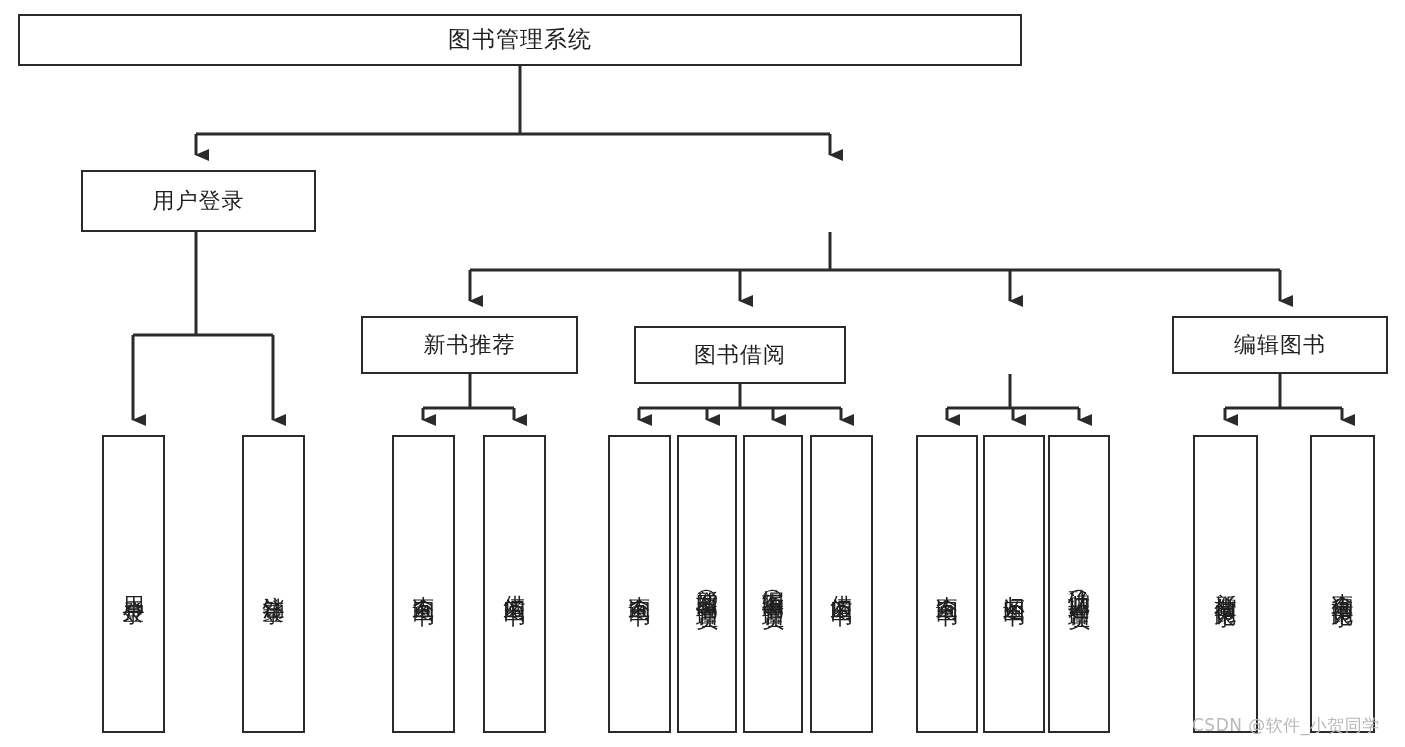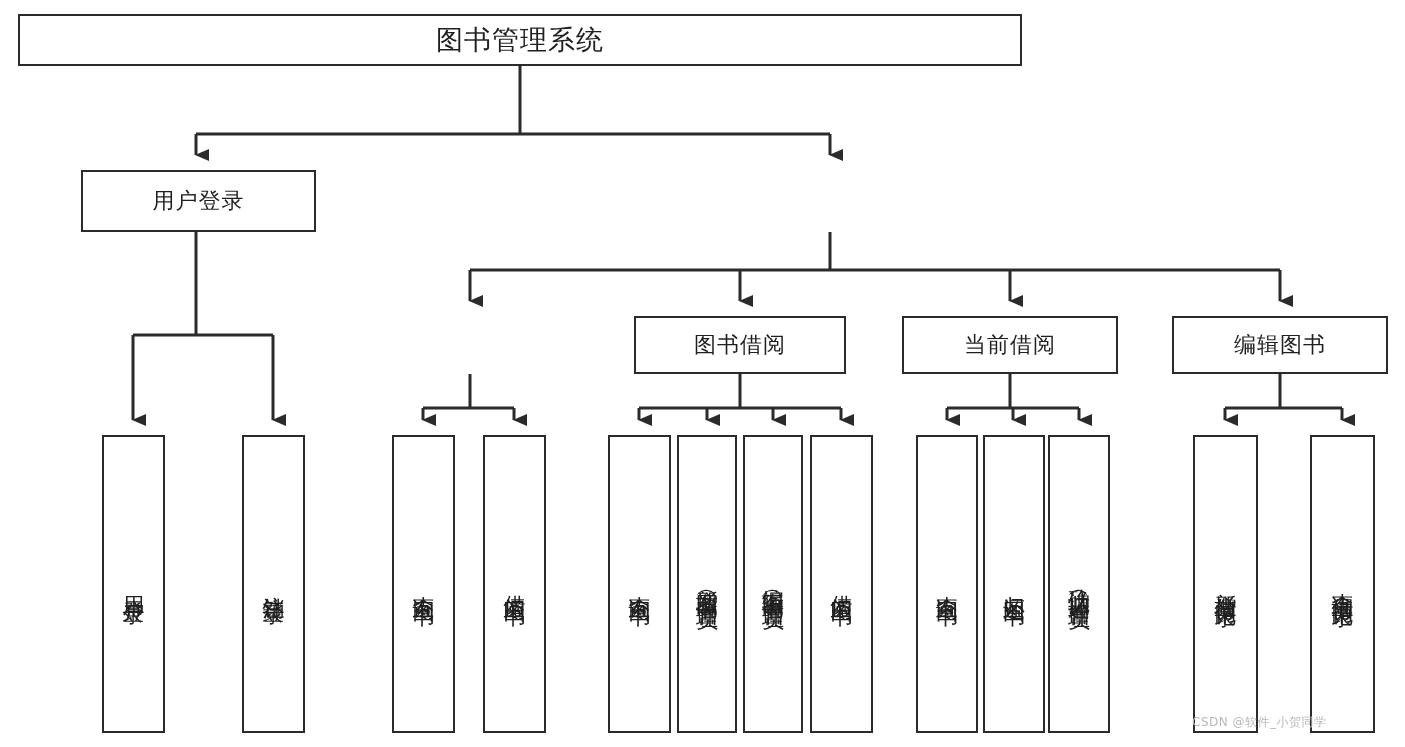--- a/index.html
+++ b/index.html
@@ -34,38 +34,38 @@
     align-items: center;
     justify-content: center;
     text-align: center;
   }
   .node.horizontal {
     font-size: 22px;
     letter-spacing: 1px;
     line-height: 1.2;
   }
   .node.root {
-    font-size: 27px;
+    font-size: 23px;
   }
   .node.vertical {
     writing-mode: vertical-rl;
     text-orientation: upright;
     font-size: 22px;
     letter-spacing: 3px;
     line-height: 1.18;
     padding: 4px 0;
   }
   .node.vertical .vtext {
     writing-mode: vertical-rl;
     text-orientation: upright;
     display: block;
   }
   .watermark {
     position: absolute;
-    font-size: 12px;
+    font-size: 17px;
     color: #b9b9b9;
     letter-spacing: 0.5px;
     white-space: nowrap;
     user-select: none;
   }
 </style>
 </head>
 <body>
 
 <div id="canvas">
@@ -117,22 +117,22 @@
       <line x1="1225" y1="408" x2="1342" y2="408"></line>
       <line x1="1225" y1="408" x2="1225" y2="420" marker-end="url(#arrow)"></line>
       <line x1="1342" y1="408" x2="1342" y2="420" marker-end="url(#arrow)"></line>
     </g>
   </svg>
 
   <div class="node horizontal root" style="left:18px; top:14px; width:1004px; height:52px;">图书管理系统</div>
 
   <div class="node horizontal" style="left:81px; top:170px; width:235px; height:62px;">用户登录</div>
 
-  <div class="node horizontal" style="left:634px; top:316px; width:212px; height:58px;">图书借阅</div>
-  <div class="node horizontal" style="left:902px; top:316px; width:216px; height:58px;">当前借阅</div>
+  <div class="node horizontal" style="left:361px; top:316px; width:217px; height:58px;">新书推荐</div>
+  <div class="node horizontal" style="left:634px; top:326px; width:212px; height:58px;">图书借阅</div>
   <div class="node horizontal" style="left:1172px; top:316px; width:216px; height:58px;">编辑图书</div>
 
   <div class="node vertical" style="left:102px; top:435px; width:63px; height:298px;">
     <span class="vtext">用户登录</span>
   </div>
   <div class="node vertical" style="left:242px; top:435px; width:63px; height:298px;">
     <span class="vtext">注销登录</span>
   </div>
 
   <div class="node vertical" style="left:392px; top:435px; width:63px; height:298px;">

